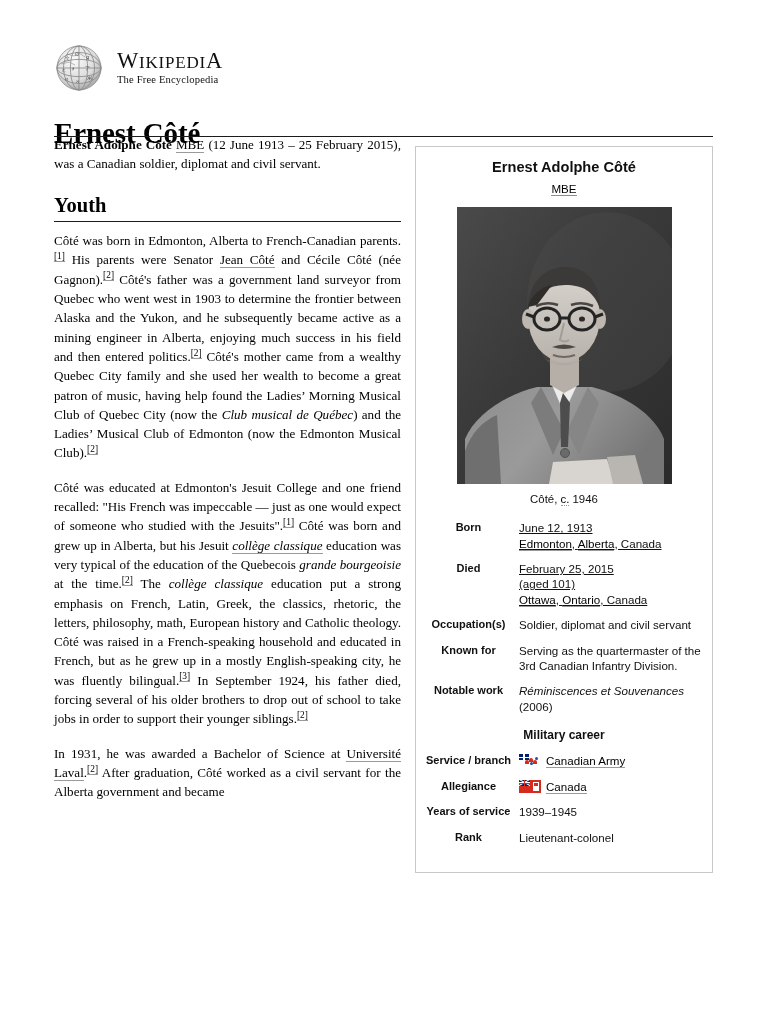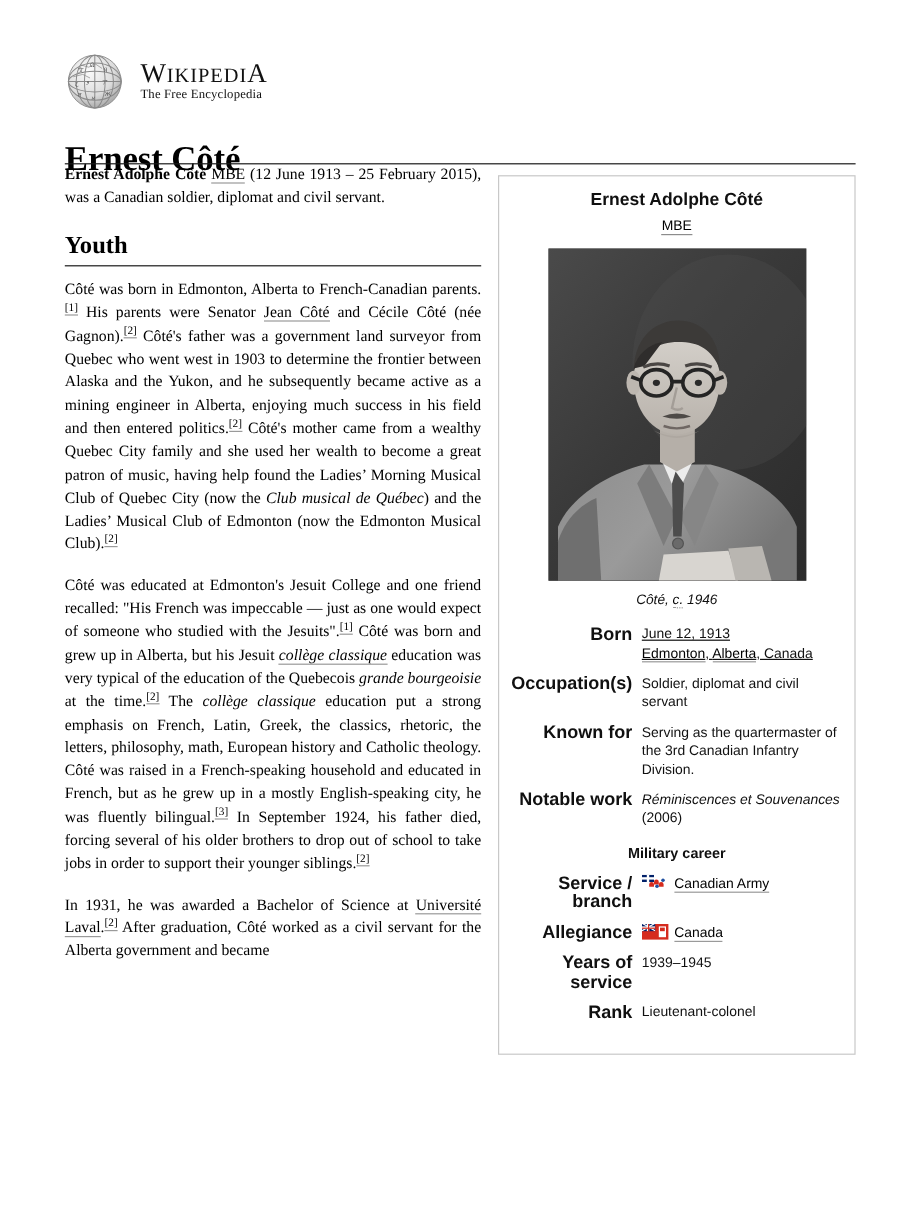--- a/index.html
+++ b/index.html
@@ -153,35 +153,34 @@
     height: 277px;
     display: inline-block;
     position: relative;
     overflow: hidden;
     background: #3a3a3a;
   }
   .ib-caption {
     text-align: center;
     font-size: 11.4px;
     padding: 5px 10px 8px 10px;
-    font-style: italic;
   }
 
   table.ib-table {
     width: 100%;
     border-collapse: collapse;
     margin: 0;
   }
   table.ib-table th.lbl {
-    text-align: right;
+    text-align: center;
     vertical-align: top;
     font-weight: bold;
     width: 103px;
     padding: 5px 8px 5px 10px;
-    font-size: 15px;
+    font-size: 11px;
     line-height: 15.4px;
   }
   table.ib-table td.val {
     text-align: left;
     vertical-align: top;
     padding: 5px 10px 5px 0;
     font-size: 11.6px;
     line-height: 15.4px;
     font-weight: normal;
   }
@@ -424,20 +423,28 @@
     <table class="ib-table">
       <tbody id="ib-body">
           <tr>
             <th class="lbl">Born</th>
             <td class="val">
               <span class="line"><span>June 12, 1913</span></span>
               <span class="line"><a href="#" class="wl">Edmonton</a><span>, </span><a href="#" class="wl">Alberta</a><span>, Canada</span></span>
             </td>
           </tr>
           <tr>
+            <th class="lbl">Died</th>
+            <td class="val">
+              <span class="line"><span>February 25, 2015</span></span>
+              <span class="line"><span>(aged 101)</span></span>
+              <span class="line"><a href="#" class="wl">Ottawa</a><span>, </span><a href="#" class="wl">Ontario</a><span>, Canada</span></span>
+            </td>
+          </tr>
+          <tr>
             <th class="lbl">Occupation(s)</th>
             <td class="val"><span>Soldier, diplomat and civil servant</span></td>
           </tr>
           <tr>
             <th class="lbl">Known for</th>
             <td class="val"><span>Serving as the quartermaster of the 3rd Canadian Infantry Division.</span></td>
           </tr>
           <tr>
             <th class="lbl">Notable work</th>
             <td class="val"><i>Réminiscences et Souvenances</i><span> (2006)</span></td>

